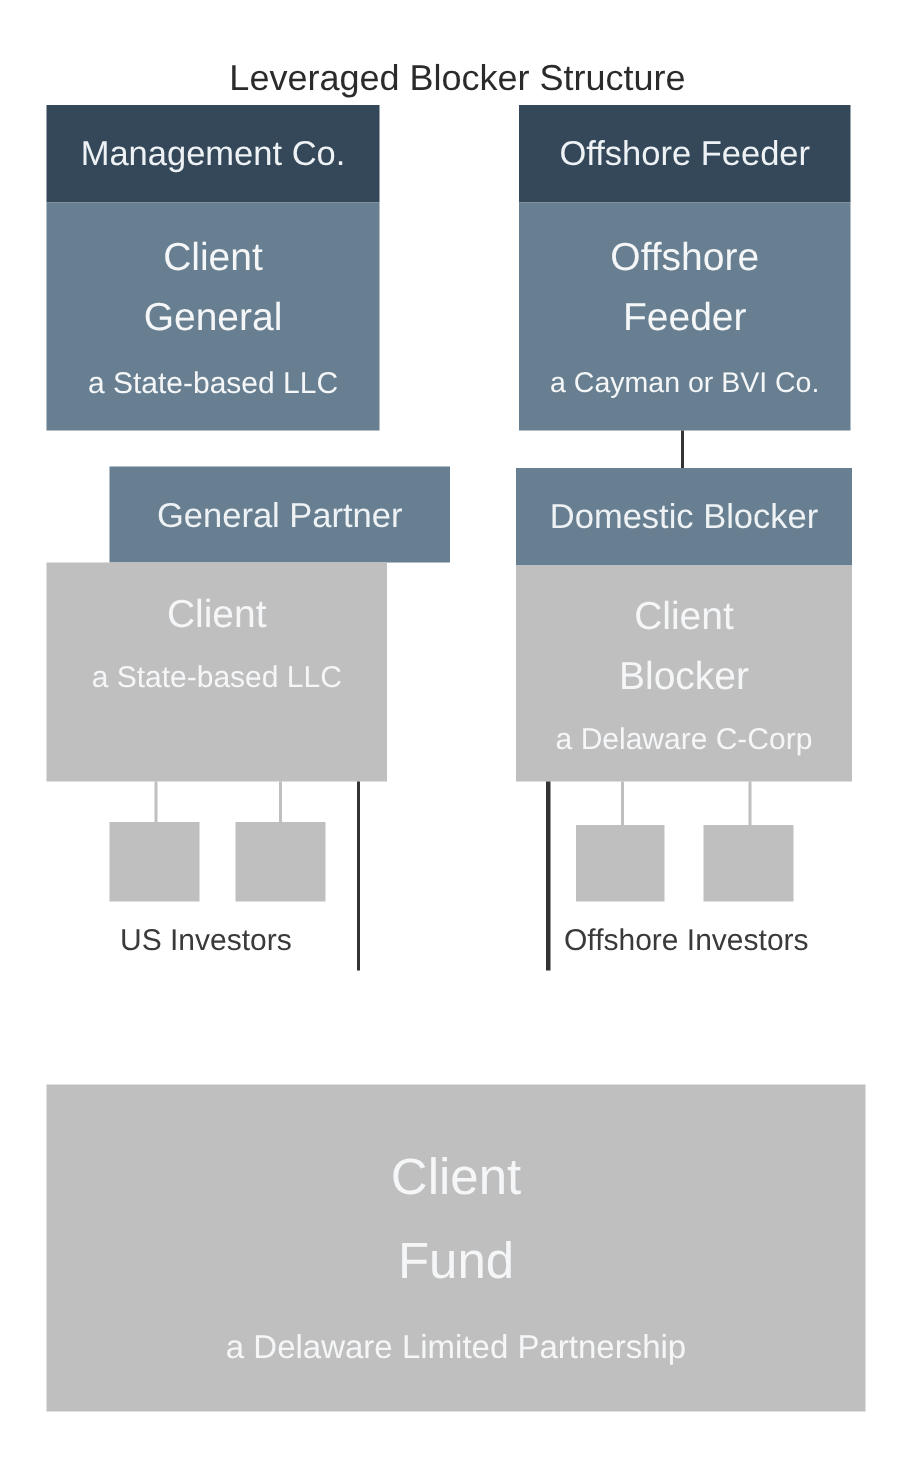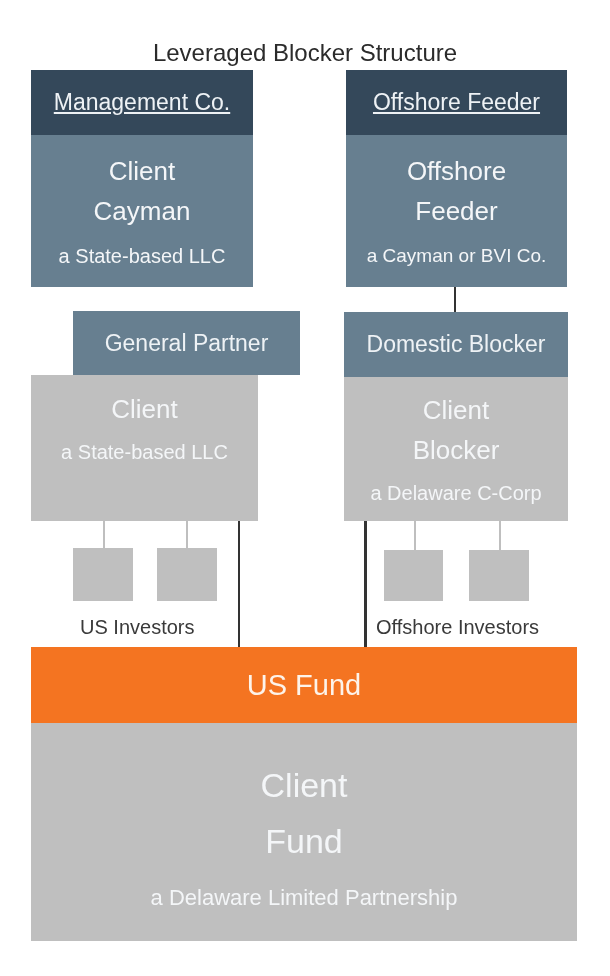--- a/index.html
+++ b/index.html
@@ -4,37 +4,37 @@
 <style>
   html, body { margin:0; padding:0; background:#ffffff; }
   body { width:610px; height:976px; position:relative; overflow:hidden;
          font-family:"Liberation Sans", "DejaVu Sans", sans-serif; }
   .abs { position:absolute; box-sizing:border-box; }
   .title { left:0; top:14px; width:610px; text-align:center; font-size:24px; color:#2b2b2b;margin-top:25px; }
   .hdr { display:flex; align-items:center; justify-content:center; color:#eef2f5; font-size:23px; white-space:nowrap; }
   .body { color:#f4f6f8; text-align:center; }
   .bname { font-size:26px; line-height:40px; }
   .bsub { font-size:20px; white-space:nowrap; }
-  .dark { background:#34485a;text-decoration:underline; }
+  .dark { background:#34485a; }
   .slate { background:#677f90; }
   .grey { background:#bfbfbf; }
   .line-dark { background:#333; }
   .line-thin { background:#bfbfbf; }
   .label { font-size:20px; color:#3a3a3a; white-space:nowrap; }
 </style>
 </head>
 <body>
 
 <div class="abs title">Leveraged Blocker Structure</div>
 
 <div class="abs" style="left:31px;top:70px;width:222px;height:217px;">
   <div class="abs hdr dark" style="left:0;top:0;width:222px;height:65px;">Management Co.</div>
   <div class="abs body slate" style="left:0;top:65px;width:222px;height:152px;">
     <div class="bname" style="margin-top:16px;">Client</div>
-    <div class="bname">Cayman</div>
+    <div class="bname">General</div>
     <div class="bsub" style="margin-top:14px;">a State-based LLC</div>
   </div>
 </div>
 
 <div class="abs" style="left:346px;top:70px;width:221px;height:217px;">
   <div class="abs hdr dark" style="left:0;top:0;width:221px;height:65px;">Offshore Feeder</div>
   <div class="abs body slate" style="left:0;top:65px;width:221px;height:152px;">
     <div class="bname" style="margin-top:16px;">Offshore</div>
     <div class="bname">Feeder</div>
     <div class="bsub" style="margin-top:14px;font-size:19px;">a Cayman or BVI Co.</div>
@@ -69,19 +69,18 @@
 <div class="abs line-thin" style="left:414px;top:521px;width:2px;height:29px;"></div>
 <div class="abs line-thin" style="left:499px;top:521px;width:2px;height:29px;"></div>
 <div class="abs grey" style="left:384px;top:550px;width:59px;height:51px;"></div>
 <div class="abs grey" style="left:469px;top:550px;width:60px;height:51px;"></div>
 <div class="abs label" style="left:376px;top:616px;">Offshore Investors</div>
 
 <div class="abs line-dark" style="left:238px;top:521px;width:2px;height:126px;"></div>
 <div class="abs line-dark" style="left:364px;top:521px;width:3px;height:126px;"></div>
 
 <div class="abs" style="left:31px;top:647px;width:546px;height:294px;">
-  <div class="abs hdr" style="left:0;top:0;width:546px;height:76px;background:#f47421;font-size:29px;color:#fdf3ea;">US Fund</div>
   <div class="abs body grey" style="left:0;top:76px;width:546px;height:218px;">
     <div class="bname" style="margin-top:34px;font-size:34px;line-height:56px;">Client</div>
     <div class="bname" style="font-size:34px;line-height:56px;">Fund</div>
     <div class="bsub" style="margin-top:16px;font-size:22px;">a Delaware Limited Partnership</div>
   </div>
 </div>
 
 </body></html>

